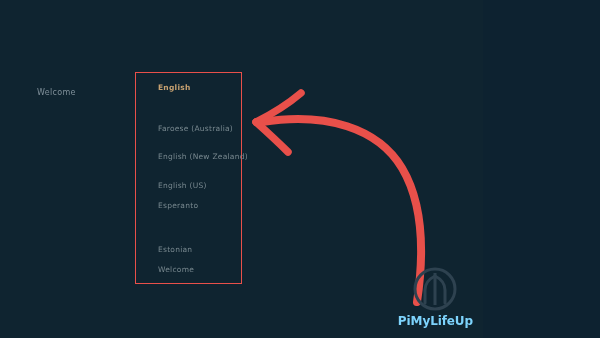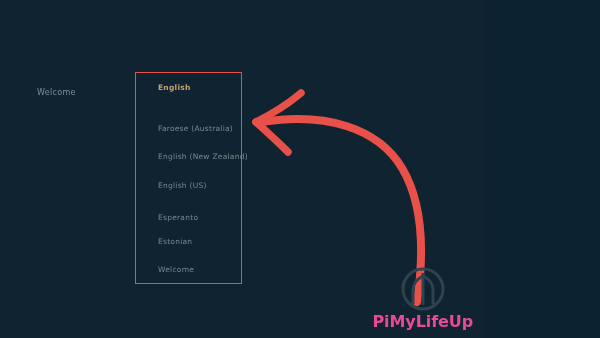--- a/index.html
+++ b/index.html
@@ -71,41 +71,41 @@
     display: flex;
     flex-direction: column;
     align-items: center;
     opacity: 1;
   }
   #watermark-mark {
     display: block;
     margin-bottom: 1px;
   }
   #watermark-text {
-    font-size: 16px;
+    font-size: 12px;
     font-weight: bold;
     letter-spacing: -0.1px;
-    color: #ec4899;
+    color: #7dd3fc;
     line-height: 17px;
   }
 </style>
 </head>
 <body>
 
 <div id="screen">
 
   <div id="welcome-label">Welcome</div>
 
   <div id="language-list">
     <div class="lang-item selected" style="top:10px;">English</div>
     <div class="lang-item" style="top:51px;">Faroese (Australia)</div>
     <div class="lang-item" style="top:79px;text-align:center;">English (New Zealand)</div>
     <div class="lang-item" style="top:108px;">English (US)</div>
-    <div class="lang-item" style="top:140px;">Esperanto</div>
-    <div class="lang-item" style="top:164px;">Estonian</div>
+    <div class="lang-item" style="top:128px;">Esperanto</div>
+    <div class="lang-item" style="top:172px;">Estonian</div>
     <div class="lang-item" style="top:192px;">Welcome</div>
   </div>
 
   <svg id="annotation-arrow" viewBox="0 0 600 338">
 
     <path d="M 417 302
              C 424 255, 424 205, 402 168
              C 378 128, 326 112, 262 122" fill="none" stroke="#e8504a" stroke-width="8" stroke-linecap="round" stroke-linejoin="round"></path>
 
     <path d="M 256 122 C 272 114, 288 104, 301 93" fill="none" stroke="#e8504a" stroke-width="7.5" stroke-linecap="round"></path>

